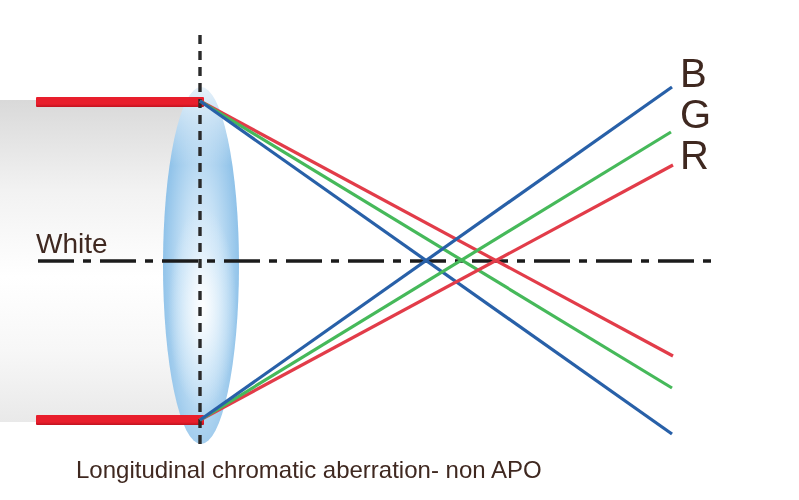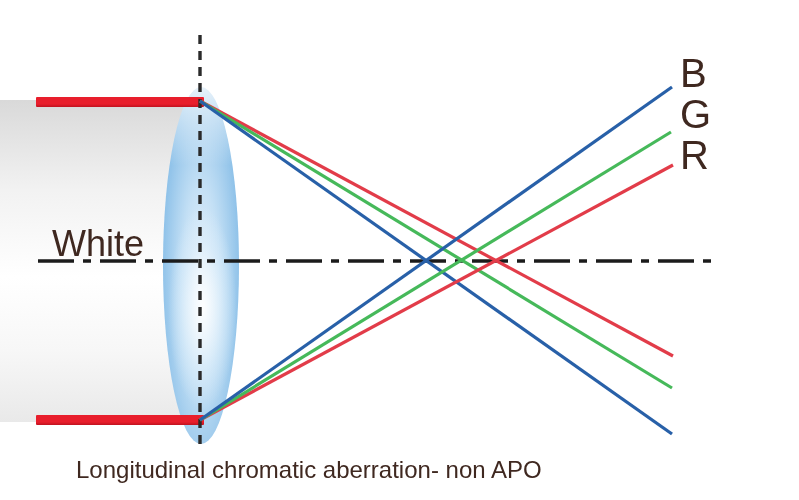--- a/index.html
+++ b/index.html
@@ -37,22 +37,22 @@
       radial-gradient(ellipse at 50% 55%, #e8f3fc 0%, #c4e0f5 35%, #8fc2e9 72%, #a9d2ef 88%, #cfe6f7 100%);
     filter: blur(0.6px);
   }
   svg.overlay {
     position: absolute;
     left: 0; top: 0;
     width: 799px; height: 500px;
   }
   .white-light {
     position: absolute;
-    left: 52px; top: 228px;
-    font-size: 36px;
+    left: 36px; top: 228px;
+    font-size: 28px;
     line-height: 32px;
     color: var(--text-dark);
   }
   .bgr-labels {
     position: absolute;
     left: 680px; top: 53px;
     font-size: 40px;
     line-height: 41px;
     color: var(--text-dark);
     letter-spacing: 0px;

